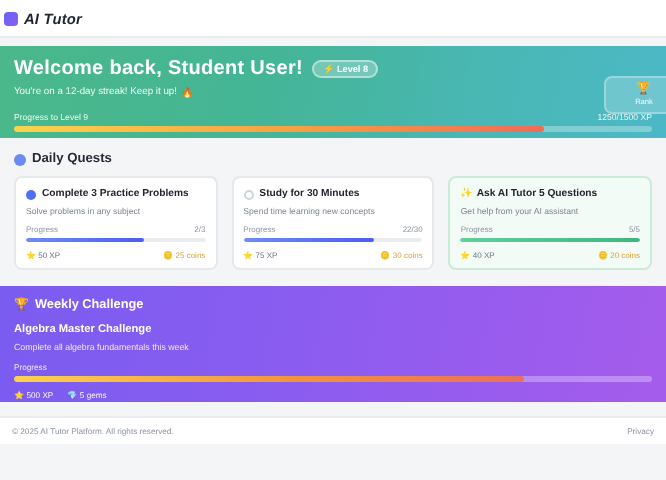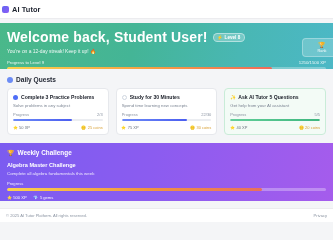--- a/index.html
+++ b/index.html
@@ -16,34 +16,34 @@
     height: 19px; background: #ffffff; flex: 0 0 19px;
     display: flex; align-items: center; padding: 0 6px;
     border-bottom: 1px solid #ececef;
   }
   .brand { display: flex; align-items: center; gap: 3px; }
   .brand-mark {
     width: 7px; height: 7px; border-radius: 2px;
     background: linear-gradient(135deg,#6366f1,#8b5cf6);
     flex: 0 0 7px; margin-left: -4px;
   }
-  .brand-title { font-size: 7.4px; font-weight: bold; color: #1f2430; letter-spacing: .1px; }
+  .brand-title { font-size: 7.4px; font-weight: bold; color: #1f2430; letter-spacing: .1px; font-style: italic; }
 
   .scroll { flex: 1 1 auto; overflow: hidden; }
 
   
   .hero {
     position: relative; margin: 4px 0 0 0;
     height: 46px;
     background: linear-gradient(100deg,#4ab88a 0%,#44b596 40%,#49b7b4 72%,#4cb8c6 100%);
     padding: 6px 7px 5px 7px;
     overflow: hidden;
   }
   .hero-row { display: flex; align-items: center; gap: 5px; }
-  .hero-title { font-size: 14px; font-weight: bold; color: #ffffff; letter-spacing: .15px; }
+  .hero-title { font-size: 10px; font-weight: bold; color: #ffffff; letter-spacing: .15px; }
   .level-badge {
     display: inline-flex; align-items: center; gap: 2px;
     background: rgba(255,255,255,.25);
     border: .5px solid rgba(255,255,255,.45);
     border-radius: 7px; padding: 1px 4px;
     font-size: 4.6px; color: #ffffff; font-weight: bold; white-space: nowrap;
   }
   .hero-sub { font-size: 4.9px; color: rgba(255,255,255,.92); margin-top: 3px; display: flex; align-items: center; gap: 2px; }
   .flame { font-size: 5px; }
   .hero-prog-head {

